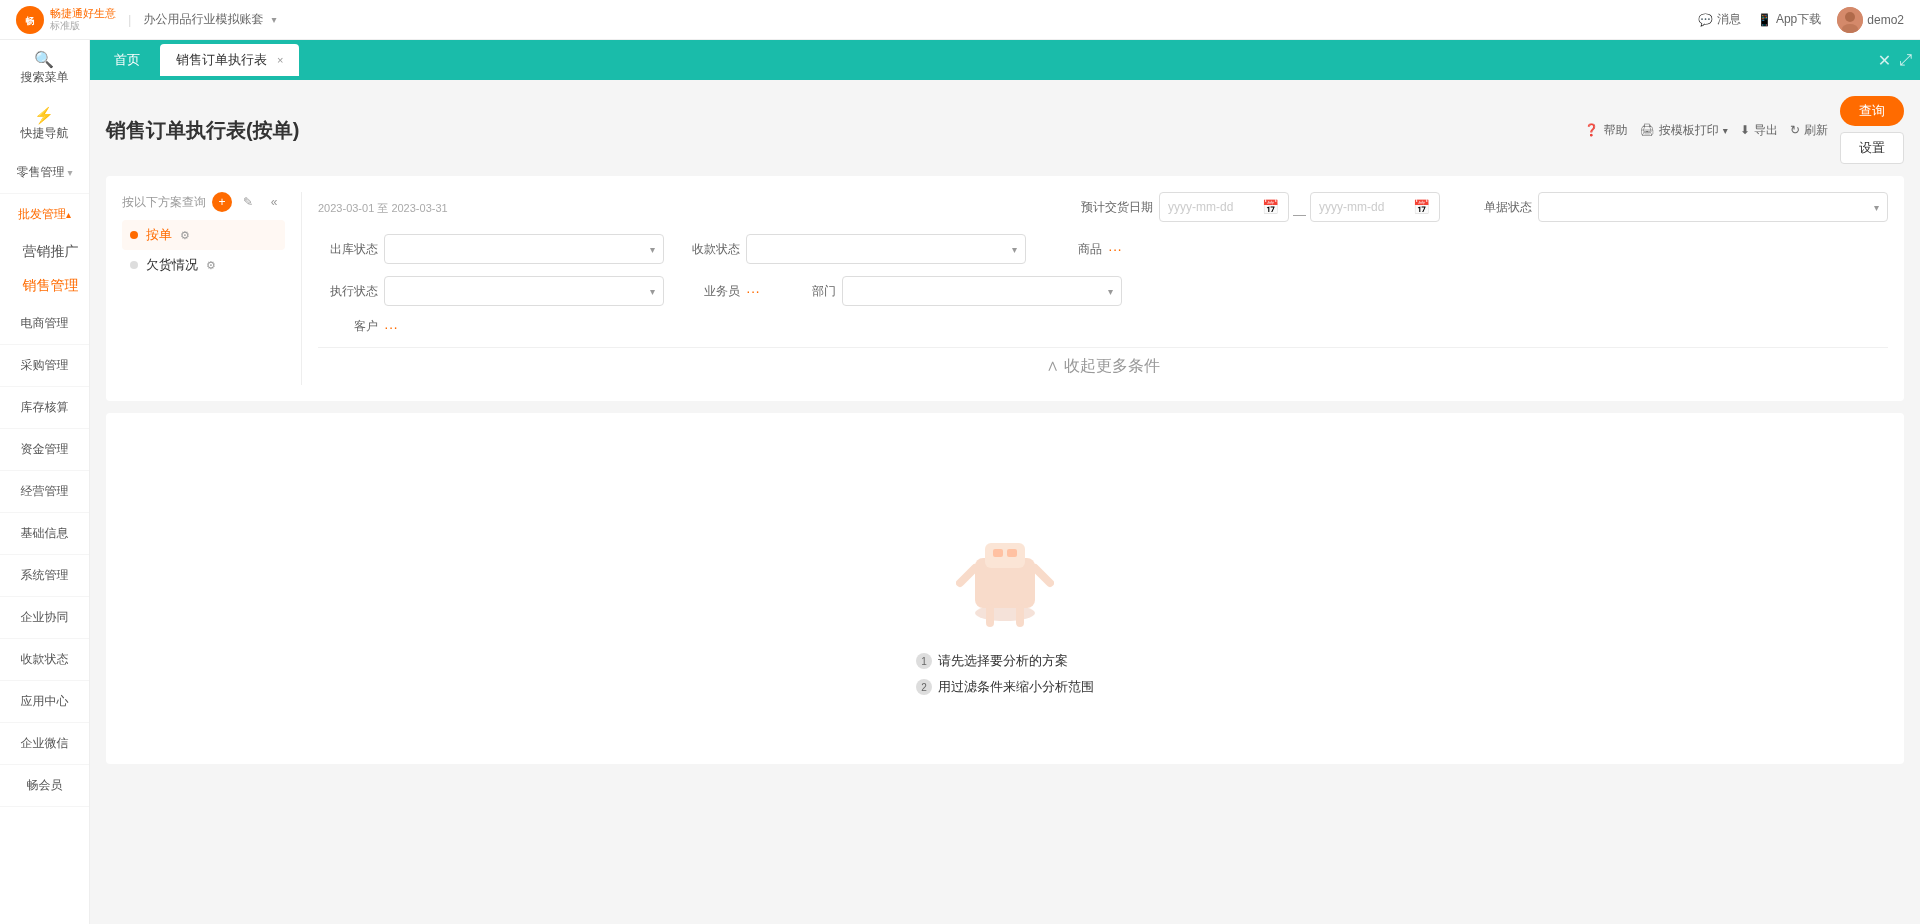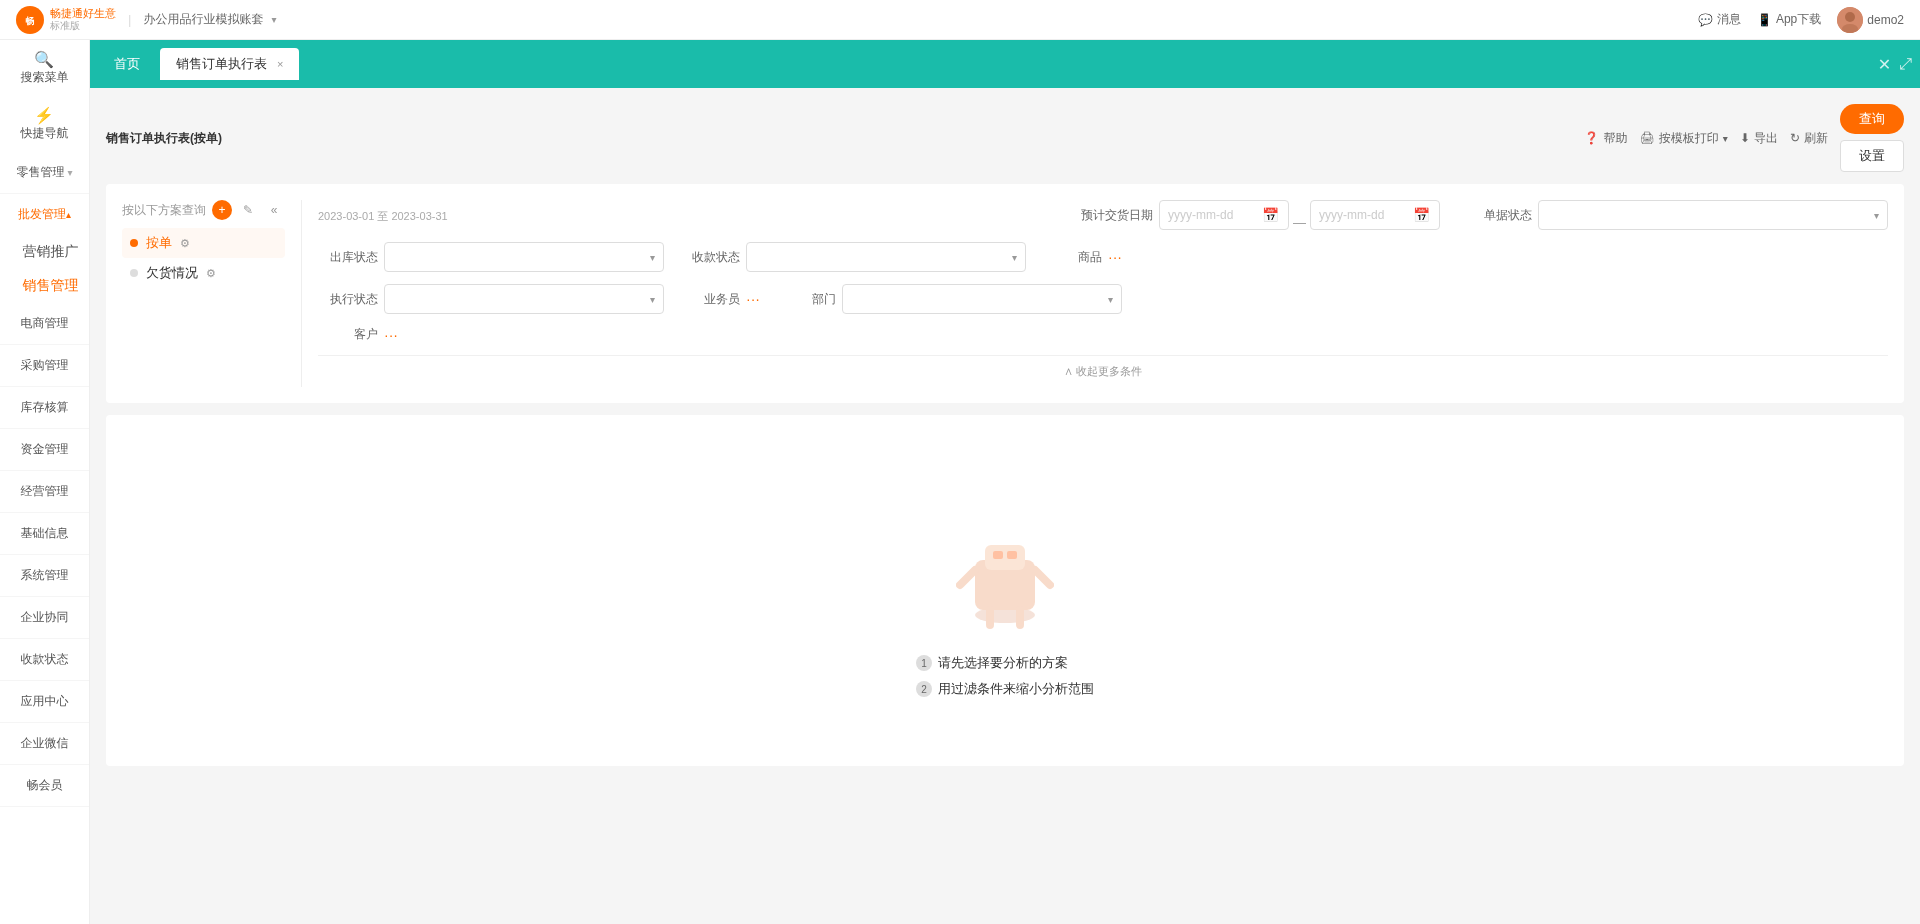--- a/index.html
+++ b/index.html
@@ -48,21 +48,21 @@
       border-bottom: 1px solid #f5f5f5;
     }
     .sidebar-search { padding: 10px 8px; font-size: 12px; color: #555; text-align: center; cursor: pointer; }
     .sidebar-nav { padding: 10px 8px; font-size: 12px; color: #555; text-align: center; cursor: pointer; }
 
     
     .content-area { flex: 1; display: flex; flex-direction: column; overflow: hidden; }
 
     
     .tab-bar {
-      height: 48px;
+      height: 40px;
       background: #1abcaa;
       display: flex;
       align-items: center;
       padding: 0 8px;
       gap: 4px;
       flex-shrink: 0;
     }
     .tab {
       height: 32px;
       padding: 0 16px;
@@ -77,21 +77,21 @@
     .tab.active-tab { background: #fff; color: #333; }
     .tab-close { color: #999; font-size: 11px; cursor: pointer; margin-left: 4px; }
     .tab-bar-right { margin-left: auto; display: flex; align-items: center; gap: 8px; }
     .tab-bar-btn { color: #fff; cursor: pointer; font-size: 16px; opacity: 0.8; }
 
     
     .page-content { flex: 1; overflow-y: auto; padding: 16px; background: #f5f5f5; }
 
     
     .page-header { display: flex; align-items: center; justify-content: space-between; margin-bottom: 12px; }
-    .page-title { font-size: 12px; font-weight: bold; color: #333; }
+    .page-title { font-size: 20px; font-weight: bold; color: #333; }
     .page-actions { display: flex; align-items: center; gap: 12px; }
     .page-action-btn { display: flex; align-items: center; gap: 4px; font-size: 12px; color: #666; cursor: pointer; }
     .btn-orange { background: #ff6b00; color: white; border: none; padding: 6px 18px; border-radius: 15px; cursor: pointer; font-size: 13px; }
     .btn-outline { background: white; color: #333; border: 1px solid #ddd; padding: 6px 18px; border-radius: 4px; cursor: pointer; font-size: 13px; }
 
     
     .filter-panel { background: #fff; border-radius: 4px; padding: 16px; margin-bottom: 12px; display: flex; gap: 0; }
     .filter-left { width: 180px; border-right: 1px solid #eee; padding-right: 16px; flex-shrink: 0; }
     .filter-left-title { font-size: 12px; color: #999; margin-bottom: 8px; display: flex; align-items: center; gap: 6px; }
     .filter-left-title-actions { display: flex; gap: 6px; }
@@ -108,21 +108,21 @@
     .filter-select { height: 30px; border: 1px solid #ddd; border-radius: 4px; padding: 0 8px; font-size: 12px; background: #fff; color: #333; min-width: 200px; display: flex; align-items: center; justify-content: space-between; cursor: pointer; }
     .filter-select-wide { min-width: 350px; }
     .select-arrow { color: #999; font-size: 10px; }
     .date-group { display: flex; align-items: center; gap: 6px; }
     .date-tag { padding: 3px 8px; border-radius: 3px; font-size: 12px; cursor: pointer; color: #666; }
     .date-tag.active { background: #ff6b00; color: white; border-radius: 10px; }
     .date-input-group { display: flex; align-items: flex-end; gap: 4px; }
     .date-input { height: 30px; border: 1px solid #ddd; border-radius: 4px; padding: 0 8px; font-size: 12px; width: 130px; color: #ccc; display: flex; align-items: center; justify-content: space-between; }
     .calendar-icon { color: #ff6b00; font-size: 14px; }
     .three-dots { color: #ff6b00; cursor: pointer; font-size: 14px; }
-    .collapse-bar { text-align: center; padding: 8px; color: #999; font-size: 11px; cursor: pointer; border-top: 1px solid #f0f0f0; margin-top: 4px; }
+    .collapse-bar { text-align: center; padding: 8px; color: #999; font-size: 16px; cursor: pointer; border-top: 1px solid #f0f0f0; margin-top: 4px; }
     .empty-tips { margin-top: 16px; font-size: 13px; text-align: left; }
     .empty-tip-item { display: flex; align-items: center; gap: 6px; margin-bottom: 8px; }
     .tip-num { width: 16px; height: 16px; border-radius: 50%; background: #ddd; display: flex; align-items: center; justify-content: center; font-size: 10px; color: #666; flex-shrink: 0; }
     .sidebar-sub-item { padding: 8px 8px 8px 20px; font-size: 14px; color: #555; cursor: pointer; text-align: center; }
     .sidebar-sub-item.active { color: #ff6b00; }
     .sidebar-parent { display: flex; align-items: center; justify-content: center; padding: 12px 8px; cursor: pointer; font-size: 12px; color: #555; }
     .sidebar-parent.expanded { color: #ff6b00; }
 
     .filter-section-label { font-size: 12px; color: #666; min-width: 60px; text-align: right; flex-shrink: 0; }
 

